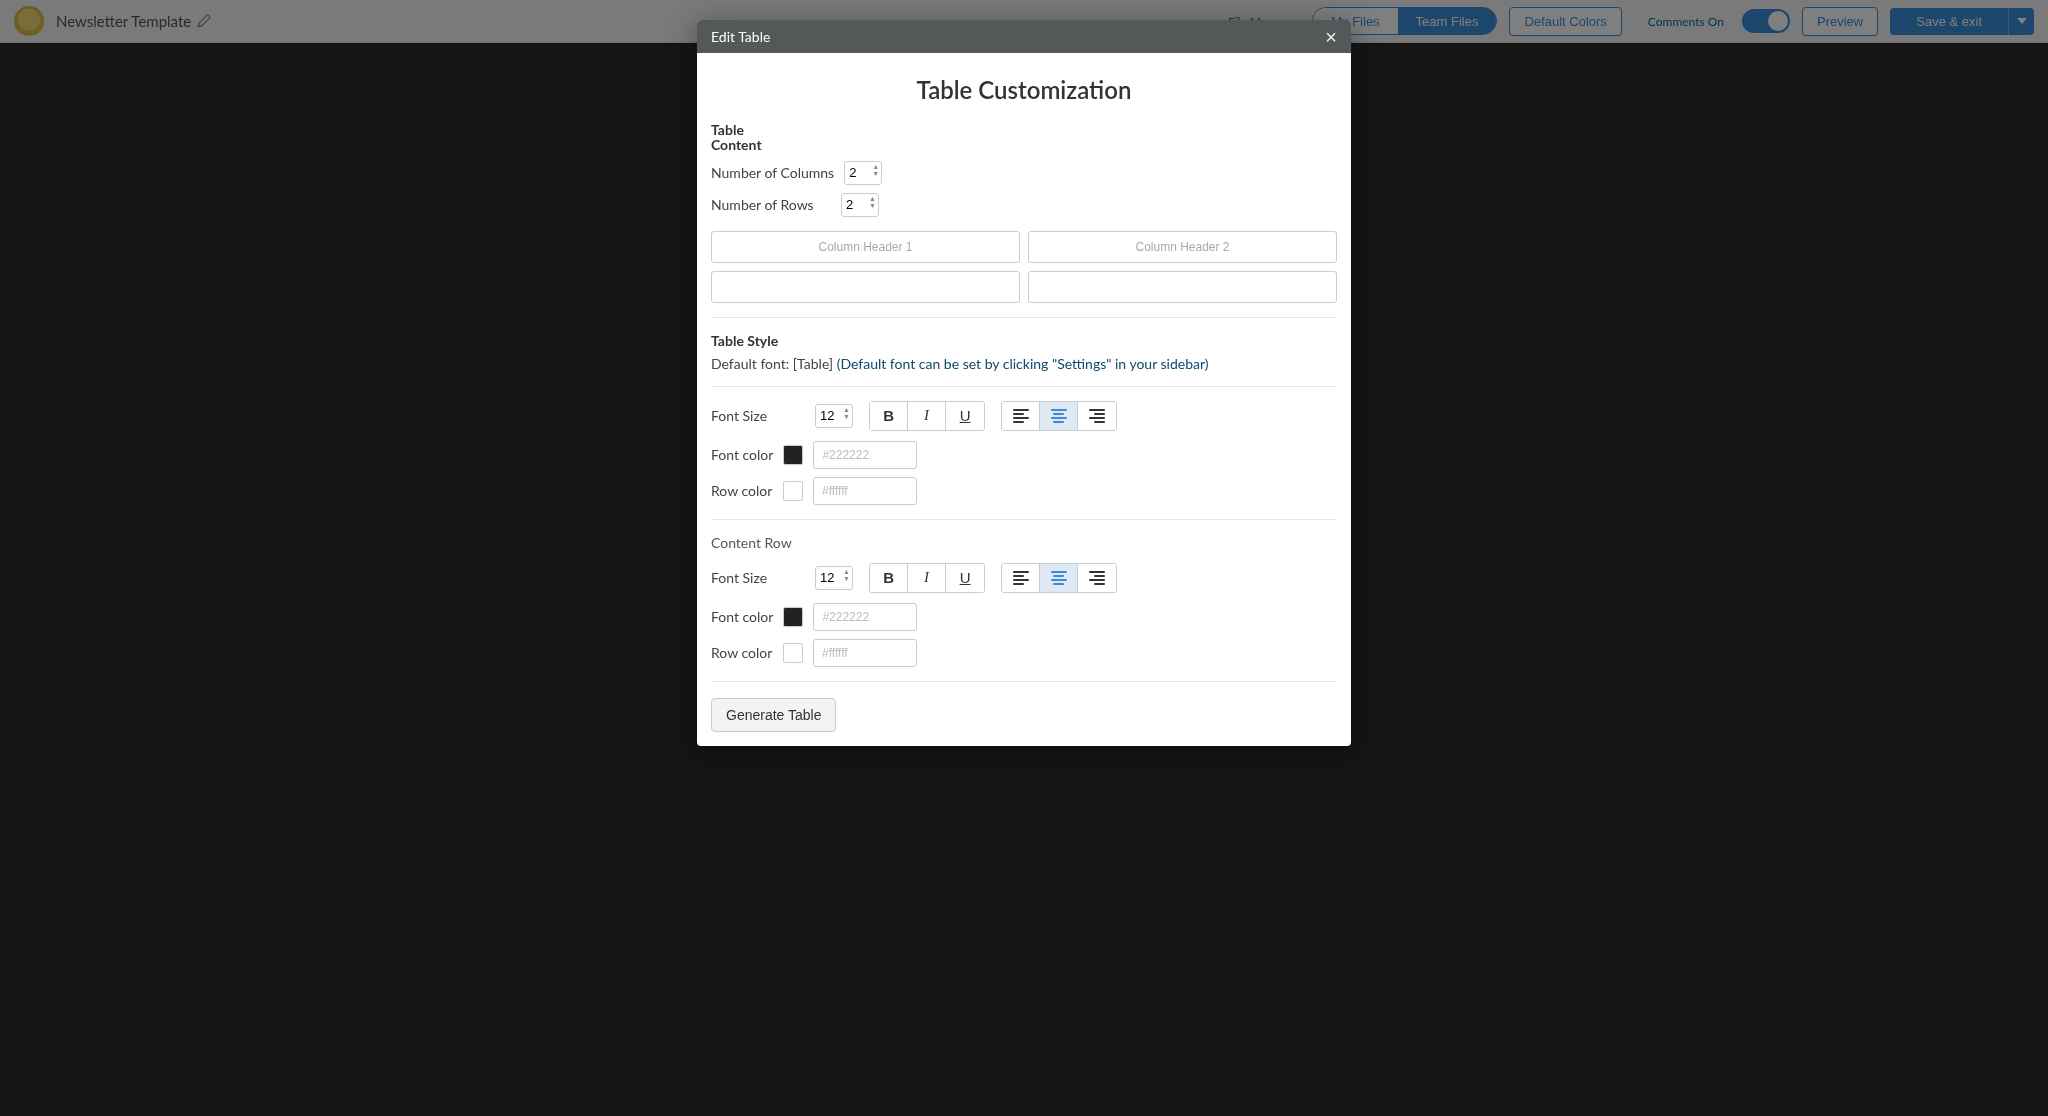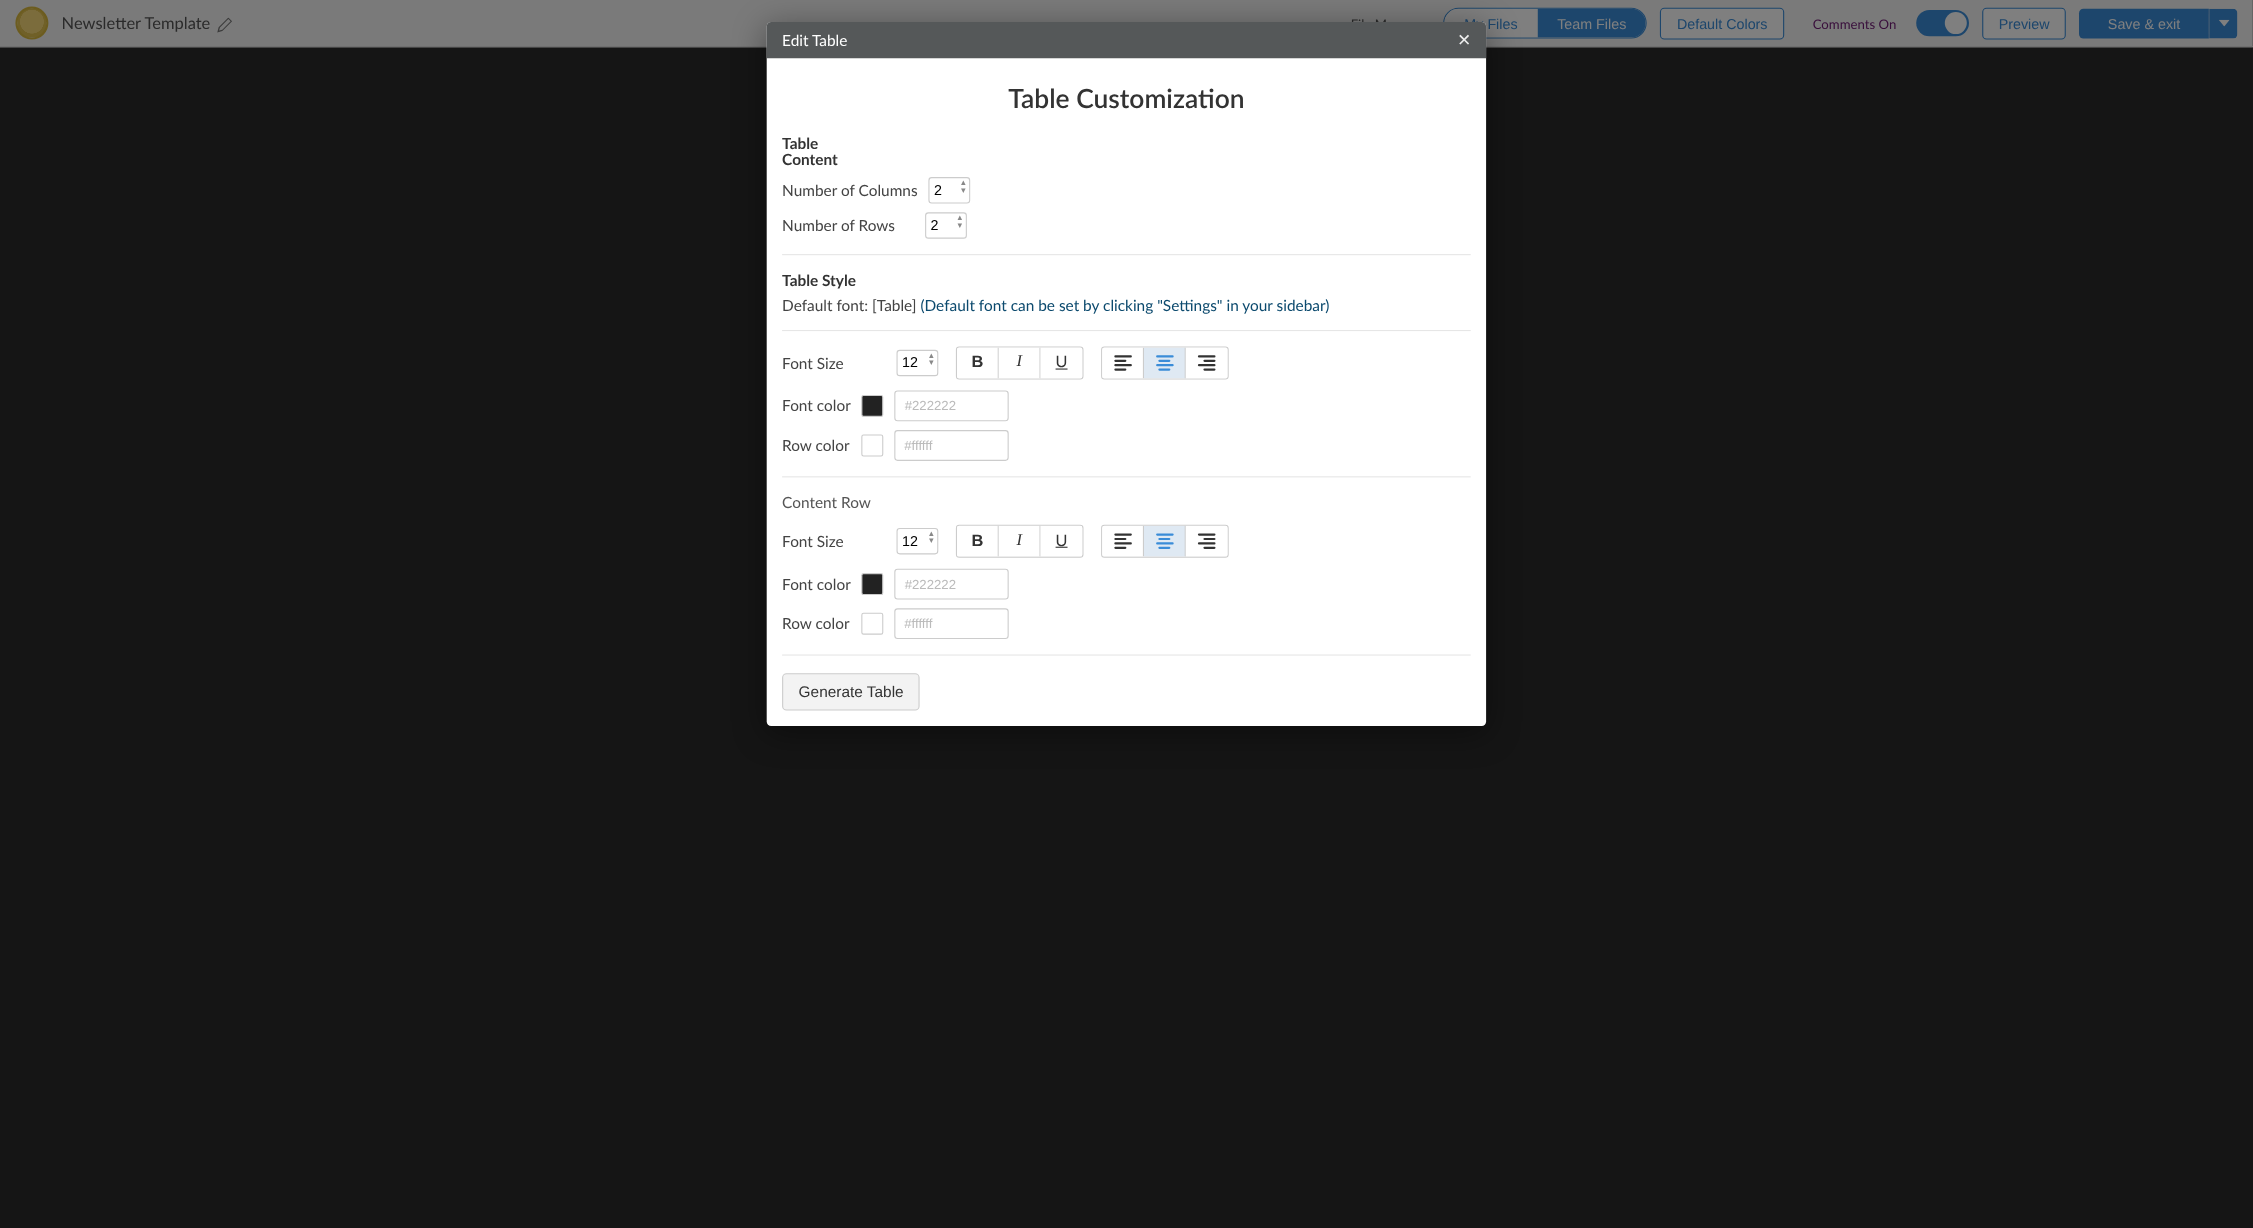--- a/index.html
+++ b/index.html
@@ -27,21 +27,21 @@
   .logo {
     width: 30px; height: 30px;
     border-radius: 50%;
     background: radial-gradient(circle at 50% 45%, #f6d978 0 55%, #e0c050 57% 100%);
     border: 2px solid #d9b93e;
   }
   .doc-title {
     font-size: 15px;
     color: #555;
     display: flex;
-    align-items: flex-end;
+    align-items: center;
     gap: 6px;
   }
   .doc-title svg { width: 14px; height: 14px; fill: #777; }
   .spacer { flex: 1; }
   .fm-label { font-size: 12px; color: #555; text-decoration: underline; margin-right: 4px; }
   .seg {
     display: inline-flex;
     border: 1px solid #3a8cd8;
     border-radius: 18px;
     overflow: hidden;
@@ -58,21 +58,21 @@
   .seg button.active { background: #3a8cd8; color: #fff; }
   .btn-outline {
     border: 1px solid #3a8cd8;
     background: #fff;
     color: #3a8cd8;
     border-radius: 4px;
     padding: 6px 14px;
     font-size: 13px;
     cursor: pointer;
   }
-  .comments-label { font-size: 12px; color: #701a75; margin: 0 6px 0 14px; }
+  .comments-label { font-size: 12px; color: #0369a1; margin: 0 6px 0 14px; }
   .toggle {
     width: 48px; height: 24px;
     background: #3a8cd8;
     border-radius: 12px;
     position: relative;
     cursor: pointer;
   }
   .toggle .knob {
     width: 20px; height: 20px; background: #fff; border-radius: 50%;
     position: absolute; top: 2px; right: 2px;
@@ -300,20 +300,26 @@
       </span>
     </div>
     <div class="row">
       <span class="row-label">Number of Rows</span>
       <span class="num-wrap">
         <input class="num-input" value="2" style="">
         <span class="spinners">▲<br>▼</span>
       </span>
     </div>
 
+    <div class="cells-grid">
+      <input class="cell-input" placeholder="Column Header 1" style="">
+      <input class="cell-input" placeholder="Column Header 2" style="">
+      <input class="cell-input" style="">
+      <input class="cell-input" style="">
+    </div>
 
     <hr class="section-divider">
 
     <div class="section-heading">Table Style</div>
     <div class="default-font-line">
       <span>Default font: [Table] </span><span class="hint">(Default font can be set by clicking "Settings" in your sidebar)</span>
     </div>
 
     <hr class="section-divider">
 

